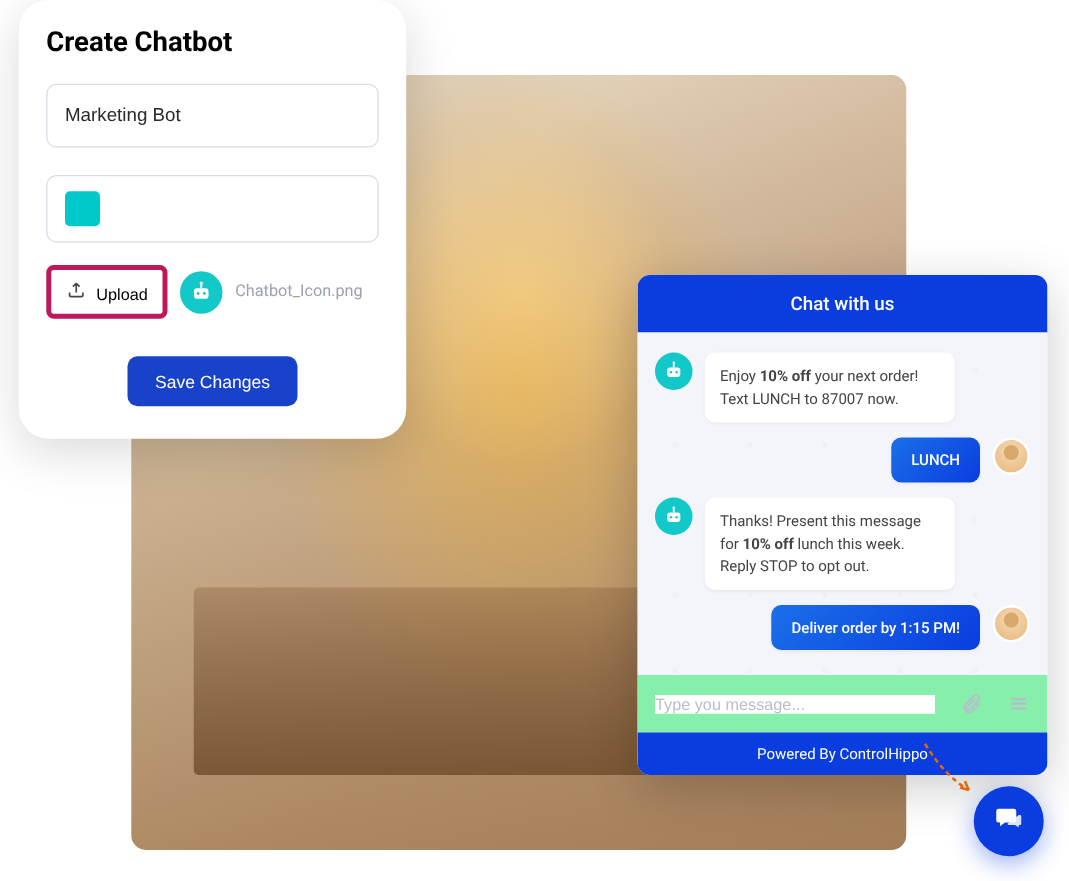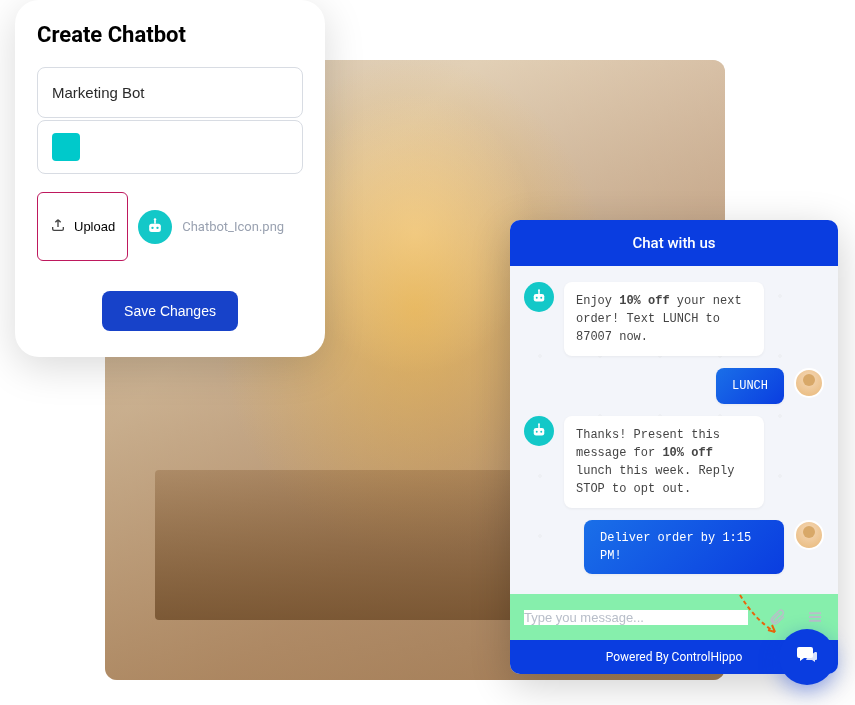--- a/index.html
+++ b/index.html
@@ -60,21 +60,21 @@
       color: #000;
       margin-bottom: 20px;
     }
     .input-field {
       width: 100%;
       padding: 16px 14px;
       border: 1px solid #d8dce3;
       border-radius: 8px;
       font-size: 15px;
       color: #2a2a2a;
-      margin-bottom: 2px;
+      margin-bottom: 22px;
       background: #fff;
     }
     .color-row {
       display: flex;
       align-items: center;
       border: 1px solid #d8dce3;
       border-radius: 8px;
       padding: 12px 14px;
       margin-bottom: 18px;
     }
@@ -91,24 +91,24 @@
       border-radius: 4px;
     }
     .upload-row {
       display: flex;
       align-items: center;
       gap: 10px;
       margin-bottom: 30px;
     }
     .upload-btn {
       display: flex;
-      align-items: center;
+      align-items: flex-end;
       gap: 8px;
-      padding: 24px 12px;
-      border: 1px solid #be185d;
+      padding: 8px 12px;
+      border: 4px solid #be185d;
       border-radius: 6px;
       background: #fff;
       font-size: 13px;
       cursor: pointer;
     }
     .upload-btn svg { width: 16px; height: 16px; stroke: #444; }
     .bot-icon-preview {
       width: 34px;
       height: 34px;
       border-radius: 50%;
@@ -205,21 +205,20 @@
     }
     .msg-bubble {
       background: #fff;
       padding: 10px 12px;
       border-radius: 8px;
       font-size: 12px;
       line-height: 1.5;
       color: #444;
       max-width: 200px;
       box-shadow: 0 1px 3px rgba(0,0,0,0.05);
-      font-family: Liberation Mono, monospace;
     }
     .msg-bubble.user-bubble {
       background: linear-gradient(135deg, #1a6fe8, #0a3de0);
       color: #fff;
       font-weight: 500;
       padding: 9px 16px;
     }
     .msg-bubble b { font-weight: 700; }
     .chat-input-row {
       display: flex;

